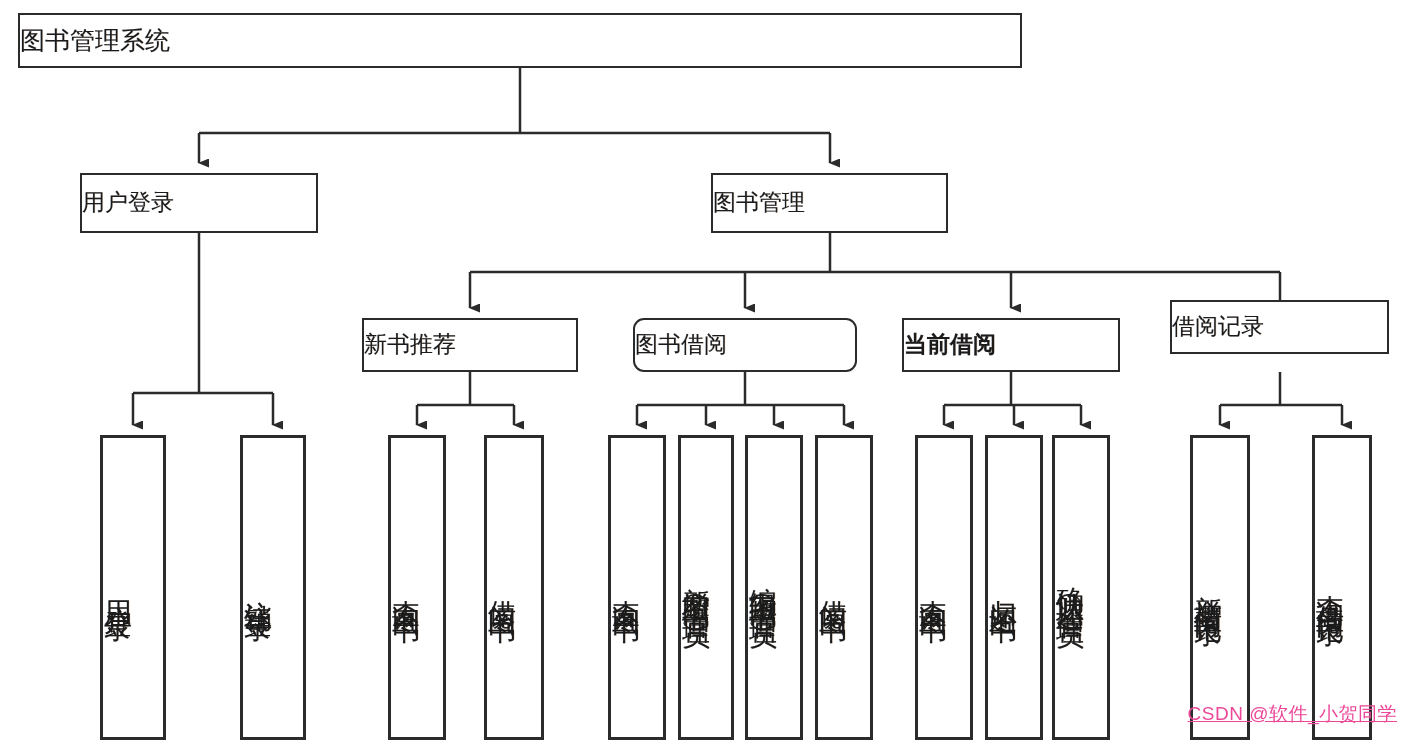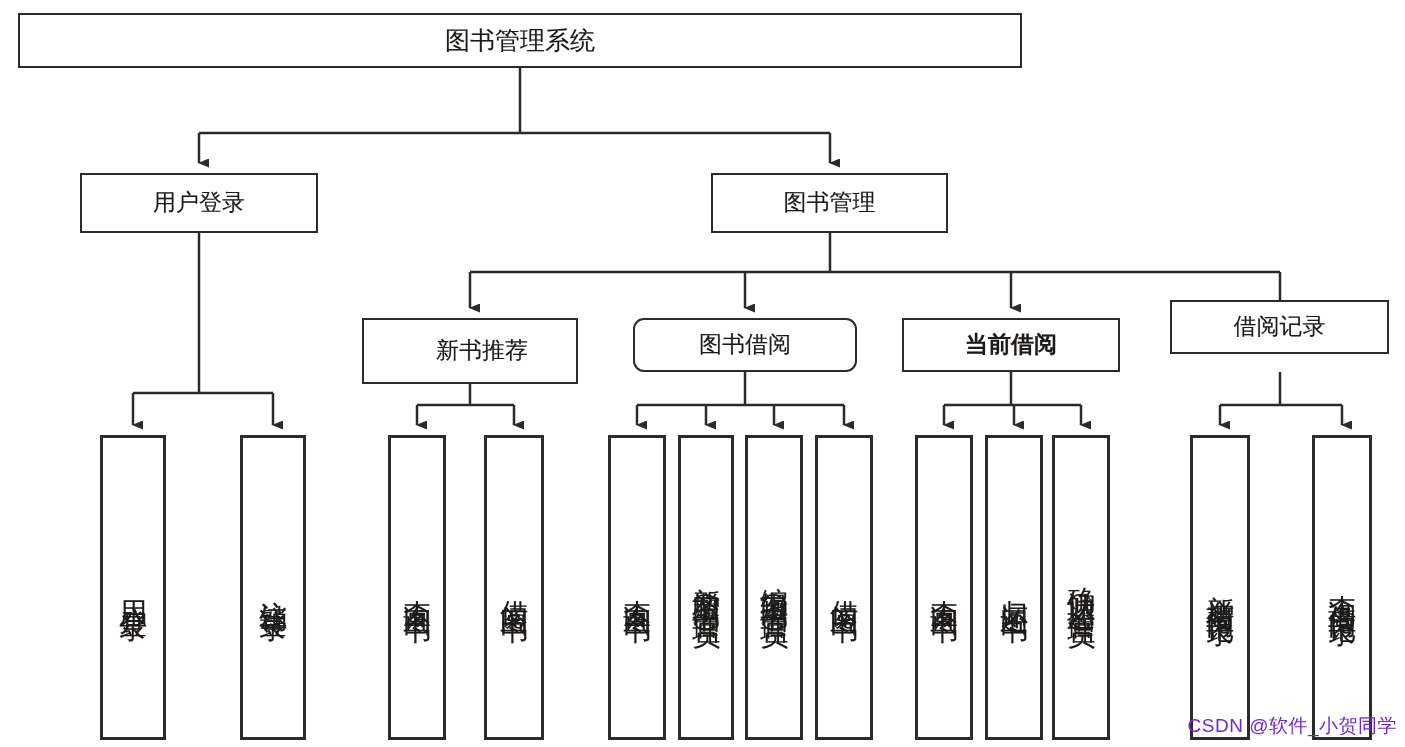--- a/index.html
+++ b/index.html
@@ -2,35 +2,35 @@
 <html><head>
 <meta charset="utf-8">
 <style>
   html,body{margin:0;padding:0;background:#ffffff;}
   body{width:1405px;height:747px;position:relative;overflow:hidden;
        font-family:"Liberation Sans","DejaVu Sans",sans-serif;color:#1a1a1a;}
   #canvas{position:absolute;inset:0;width:1405px;height:747px;}
   svg.wires{position:absolute;left:0;top:0;width:1405px;height:747px;pointer-events:none;}
 
   .node{position:absolute;box-sizing:border-box;background:#ffffff;
-        border:2.5px solid #2b2b2b;display:flex;align-items:center;justify-content:center;}
+        border:2.5px solid #2b2b2b;display:flex;align-items:center;justify-content:flex-start;}
   .node .lbl{display:block;text-align:center;line-height:1.18;color:#1b1b1b;
              text-shadow:0.5px 0 0 rgba(180,120,60,0.30), -0.5px 0 0 rgba(90,140,200,0.25);}
 
   .lvl1{font-size:25px;}
   .lvl2{font-size:23px;}
   .lvl3{font-size:23px;}
 
   .leaf{border-width:3px;}
   .leaf .lbl{writing-mode:vertical-rl;text-orientation:upright;
              font-size:28px;letter-spacing:5px;line-height:1.05;
              white-space:nowrap;}
 
-  .watermark{position:absolute;right:8px;bottom:8px;font-size:19px;
-             color:#6d28d9;letter-spacing:0.5px;white-space:nowrap;}
+  .watermark{position:absolute;right:8px;bottom:20px;font-size:19px;
+             color:#ec4899;letter-spacing:0.5px;white-space:nowrap;text-decoration:underline;}
 </style>
 </head>
 <body>
 
 <div id="canvas">
 
   <svg class="wires" viewBox="0 0 1405 747" xmlns="http://www.w3.org/2000/svg">
     <defs>
       <marker id="arrow" markerWidth="9" markerHeight="11" refX="4.5" refY="10" orient="auto" markerUnits="userSpaceOnUse">
         <path d="M0,0 L9,0 L4.5,11 Z" fill="#2b2b2b"></path>
@@ -84,21 +84,21 @@
     <span class="lbl">图书管理系统</span>
   </div>
 
   <div class="node lvl2" style="left:80px;top:173px;width:238px;height:60px;">
     <span class="lbl">用户登录</span>
   </div>
   <div class="node lvl2" style="left:711px;top:173px;width:237px;height:60px;">
     <span class="lbl">图书管理</span>
   </div>
 
-  <div class="node lvl3" style="left:362px;top:318px;width:216px;height:66px;padding-left:24px;">
+  <div class="node lvl3" style="left:362px;top:318px;width:216px;height:54px;">
     <span class="lbl">新书推荐</span>
   </div>
   <div class="node lvl3" style="left:633px;top:318px;width:224px;height:54px;border-radius:11px;">
     <span class="lbl">图书借阅</span>
   </div>
   <div class="node lvl3" style="left:902px;top:318px;width:218px;height:54px;font-weight:bold;">
     <span class="lbl">当前借阅</span>
   </div>
   <div class="node lvl3" style="left:1170px;top:300px;width:219px;height:54px;">
     <span class="lbl">借阅记录</span>

